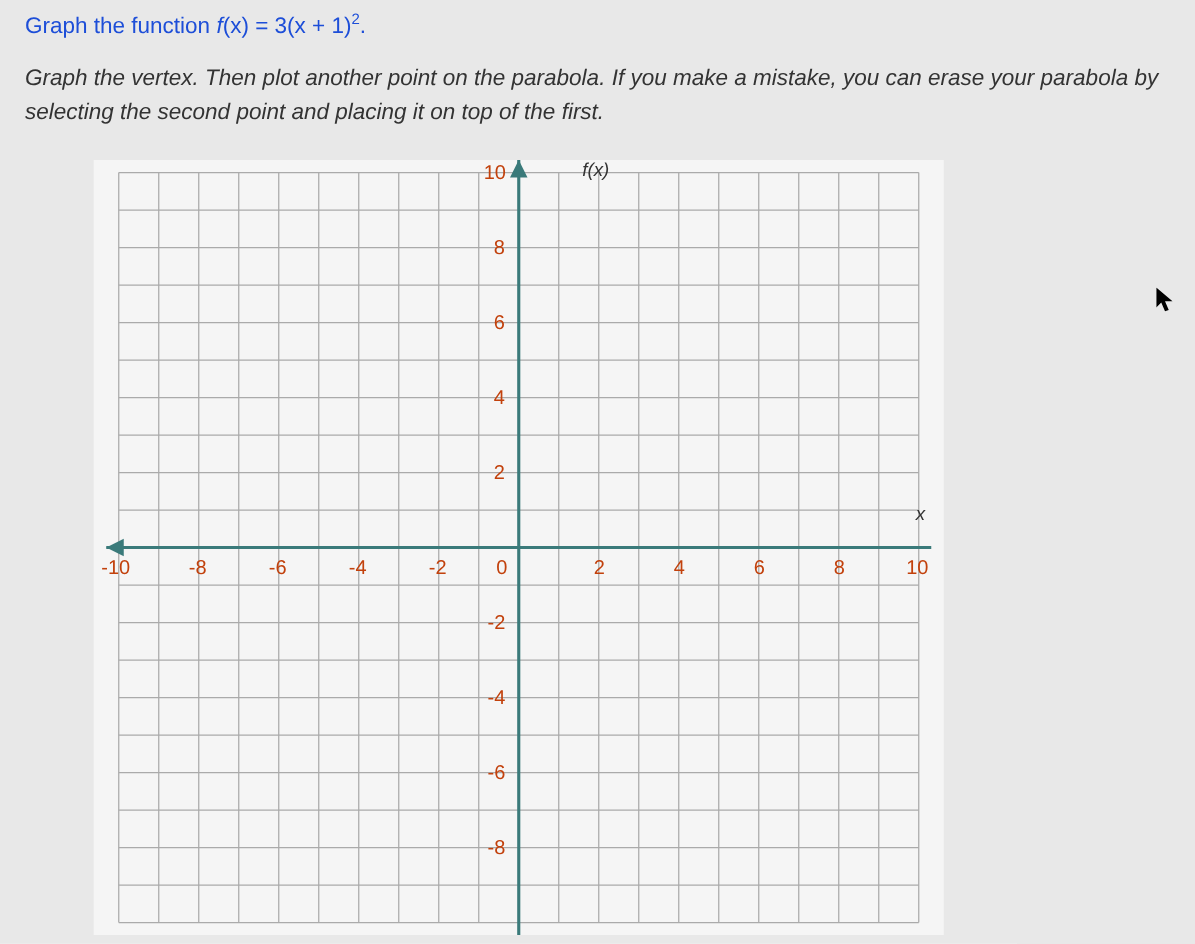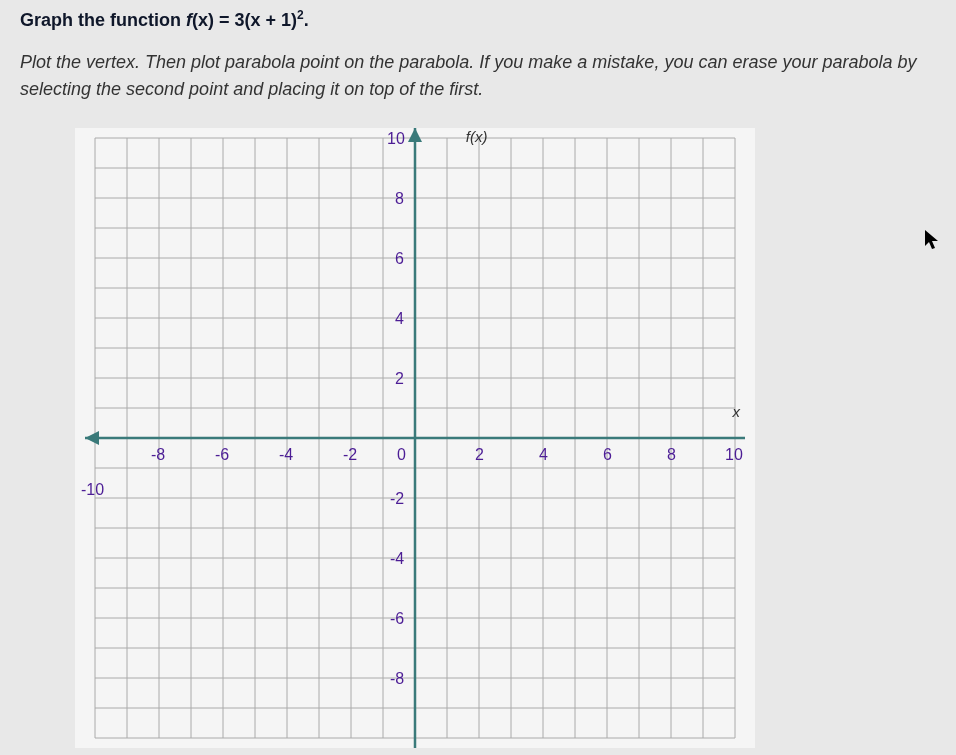--- a/index.html
+++ b/index.html
@@ -13,23 +13,23 @@
       width: 956px;
       height: 755px;
       padding: 0;
       position: relative;
     }
     .content {
       padding: 8px 20px;
     }
     .question-title {
       font-size: 18px;
-      color: #0f172a;
+      color: #1d4ed8;
       margin-bottom: 18px;
-      font-weight: bold;
+      font-weight: normal;
     }
     .question-title .italic {
       font-style: italic;
     }
     .sup {
       font-size: 12px;
       vertical-align: super;
     }
     .instructions {
       font-size: 18px;
@@ -63,38 +63,38 @@
       position: absolute;
       top: 275px;
       right: 15px;
       font-size: 15px;
       font-style: italic;
       color: #333;
     }
     .tick-label {
       position: absolute;
       font-size: 16px;
-      color: #4c1d95;
+      color: #c2410c;
     }
     .cursor {
       position: absolute;
       right: 15px;
       top: 230px;
       font-size: 18px;
       color: #000;
     }
   </style>
 </head>
 <body>
 
 <div class="content">
   <div class="question-title">
     <span>Graph the function </span><span class="italic">f</span><span>(x)</span><span> = </span><span>3(x + 1)</span><span class="sup">2</span><span>.</span>
   </div>
-  <div class="instructions">Plot the vertex. Then plot parabola point on the parabola. If you make a mistake, you can erase your parabola by selecting the second point and placing it on top of the first.</div>
+  <div class="instructions">Graph the vertex. Then plot another point on the parabola. If you make a mistake, you can erase your parabola by selecting the second point and placing it on top of the first.</div>
 
   <div class="graph-container">
     <svg class="graph-svg" width="680" height="620">
 
       <g stroke="#aaa" stroke-width="1">
 
         <line x1="20" y1="10" x2="20" y2="610"></line>
         <line x1="52" y1="10" x2="52" y2="610"></line>
         <line x1="84" y1="10" x2="84" y2="610"></line>
         <line x1="116" y1="10" x2="116" y2="610"></line>
@@ -143,21 +143,21 @@
       </g>
 
       <polygon points="340,0 333,14 347,14" fill="#3a7a7a"></polygon>
       <polygon points="10,310 24,303 24,317" fill="#3a7a7a"></polygon>
     </svg>
 
     <div class="axis-label-y">f(x)</div>
 
     <div class="axis-label-x">x</div>
 
-    <div class="tick-label" style="top:318px; left:6px;margin-top:35px;">-10</div>
+    <div class="tick-label" style="top:318px; left:6px;">-10</div>
     <div class="tick-label" style="top:318px; left:76px;">-8</div>
     <div class="tick-label" style="top:318px; left:140px;">-6</div>
     <div class="tick-label" style="top:318px; left:204px;">-4</div>
     <div class="tick-label" style="top:318px; left:268px;">-2</div>
     <div class="tick-label" style="top:318px; left:322px;">0</div>
     <div class="tick-label" style="top:318px; left:400px;">2</div>
     <div class="tick-label" style="top:318px; left:464px;">4</div>
     <div class="tick-label" style="top:318px; left:528px;">6</div>
     <div class="tick-label" style="top:318px; left:592px;">8</div>
     <div class="tick-label" style="top:318px; left:650px;">10</div>

